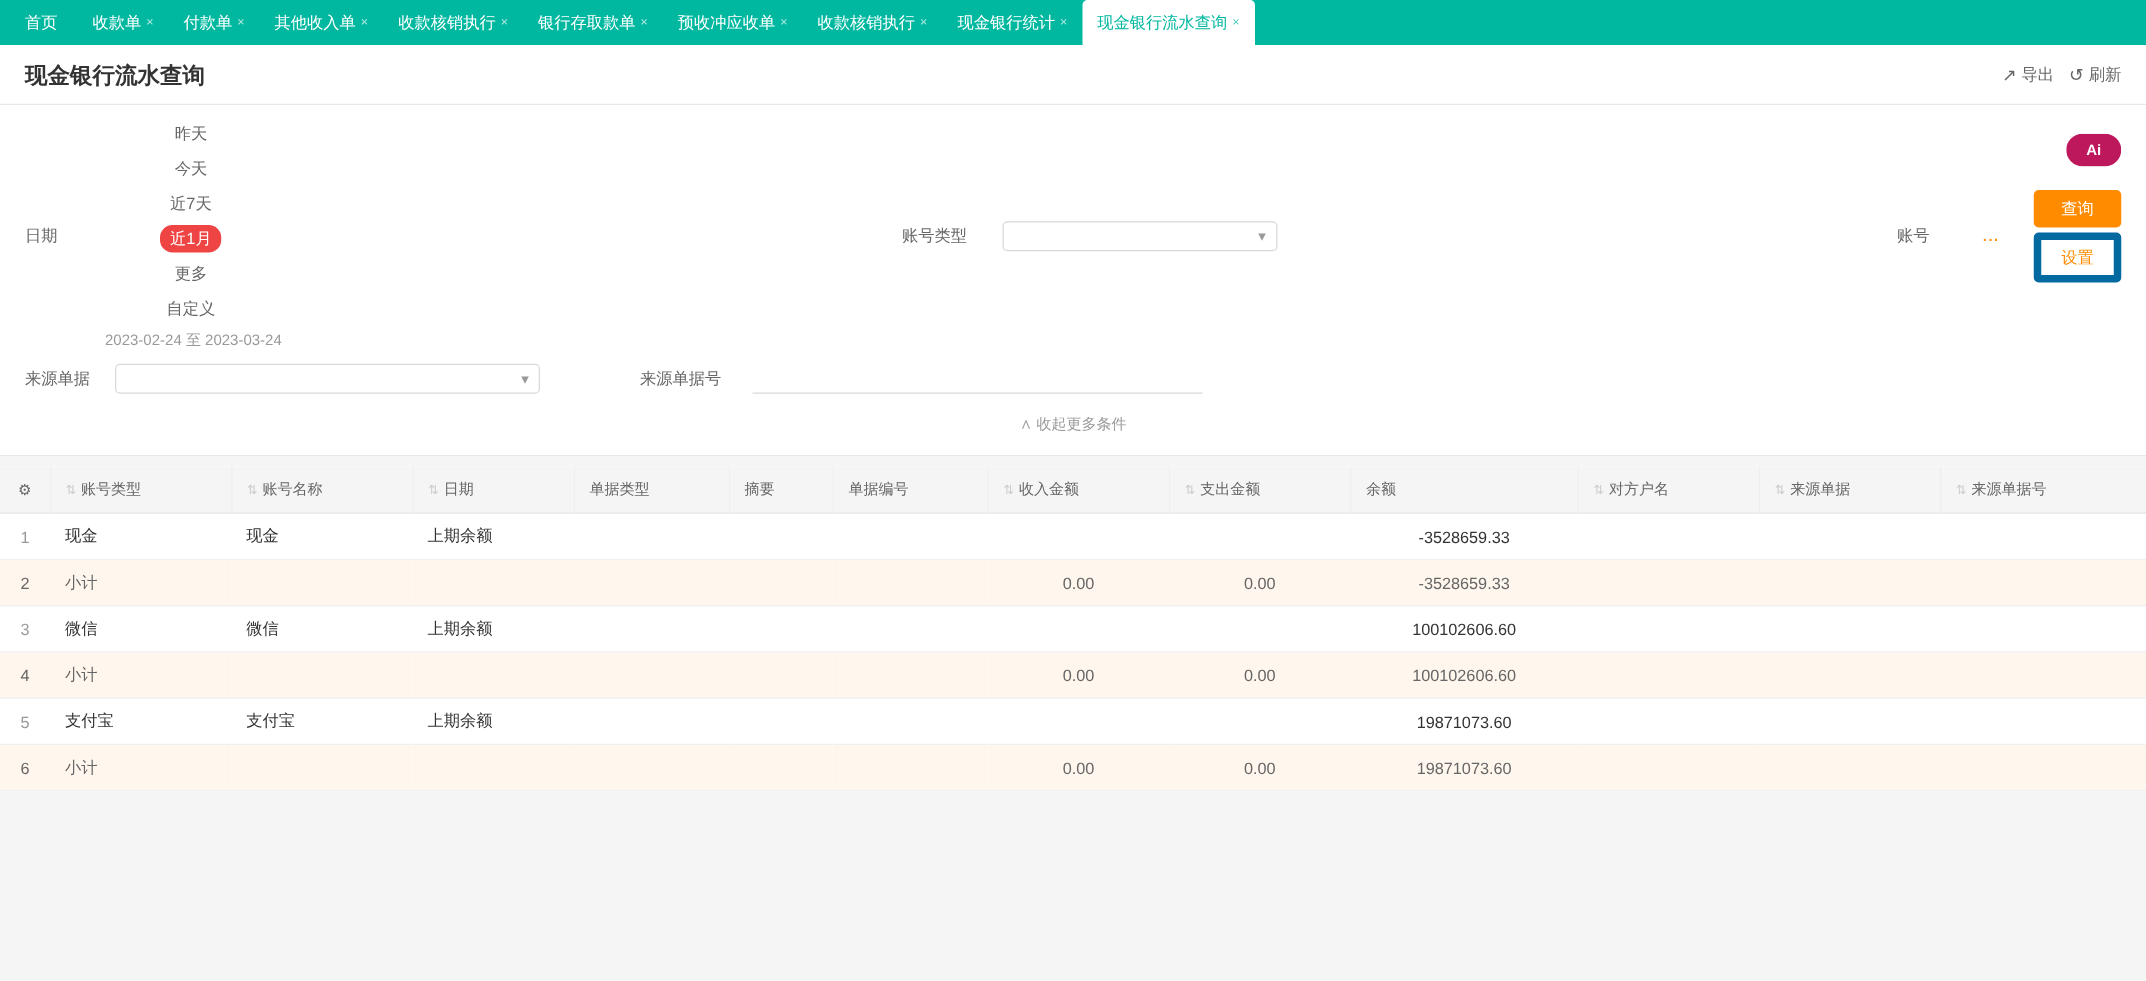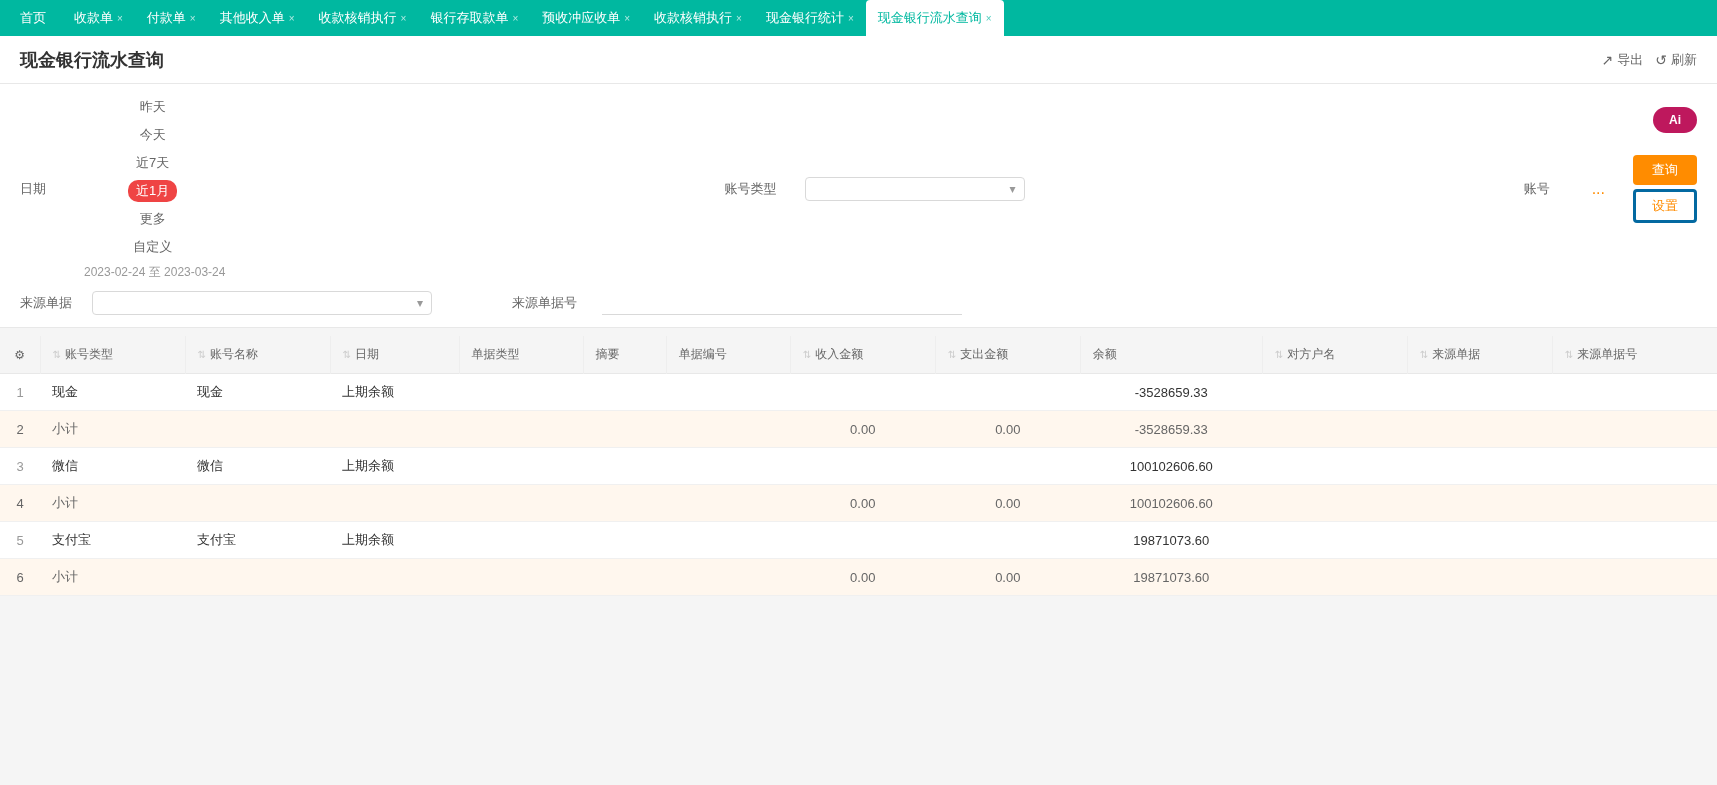--- a/index.html
+++ b/index.html
@@ -142,21 +142,21 @@
       color: #fff;
       border: none;
       padding: 6px 18px;
       border-radius: 4px;
       cursor: pointer;
       font-size: 13px;
     }
     .btn-settings {
       background: #fff;
       color: #ff8c00;
-      border: 3px solid #0369a1;
+      border: 6px solid #0369a1;
       padding: 5px 16px;
       border-radius: 4px;
       cursor: pointer;
       font-size: 13px;
     }
     .collapse-bar {
       text-align: center;
       padding: 6px 0 4px;
       color: #999;
       cursor: pointer;
@@ -317,20 +317,24 @@
     <span class="filter-label">来源单据</span>
     <div class="filter-select" style="min-width:340px;">
       <span class="filter-select-label"></span>
       <span style="color:#999;">▾</span>
     </div>
     <div style="width:40px;"></div>
     <span class="filter-label" style="min-width:70px;">来源单据号</span>
     <input class="filter-input" style="min-width: 360px;" type="text">
   </div>
 
+  <div class="collapse-bar">
+    <span>∧</span>
+    <span>收起更多条件</span>
+  </div>
 </div>
 
 <div class="table-area">
   <table>
     <thead>
       <tr>
         <th style="width:40px; text-align:center;">
           <span>⚙</span>
         </th>
         <th>

